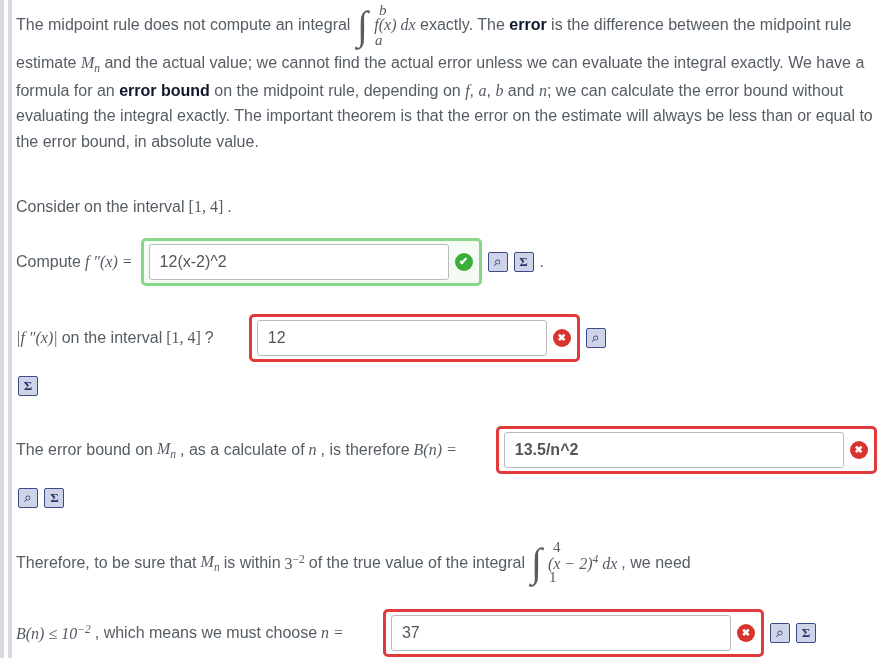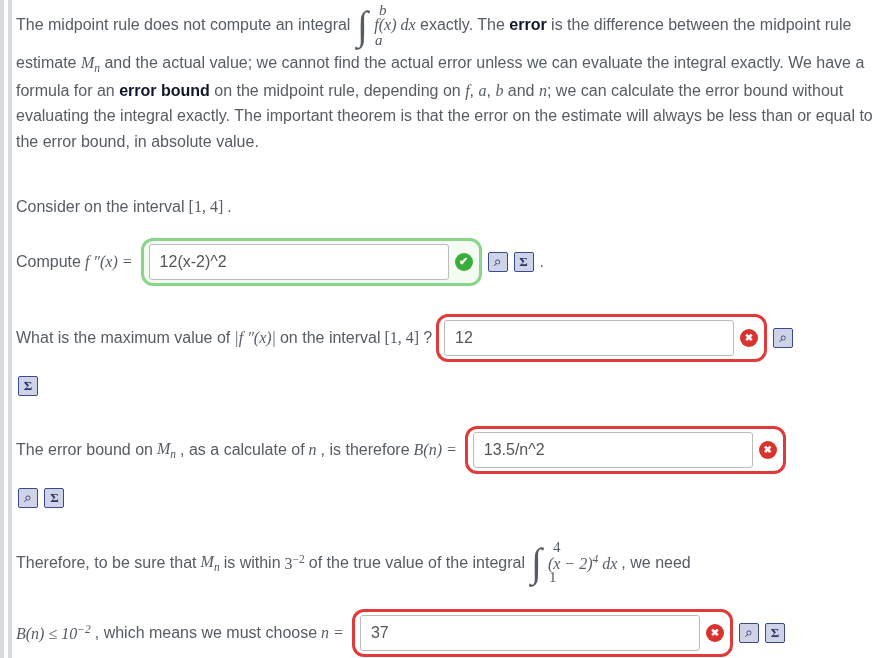--- a/index.html
+++ b/index.html
@@ -30,26 +30,26 @@
     font-size: 16px;
     font-family: Arial, Helvetica, sans-serif;
     color: #555;
     padding: 4px 10px;
     border: 1px solid #bbb;
     border-radius: 3px;
     background:#fff;
   }
   .wrap {
     display:inline-flex; align-items:center; gap:6px;
-    border: 3px solid transparent; border-radius:12px;
+    border: 3px solid transparent; border-radius:5px;
     padding: 3px 6px 3px 5px;
   }
   .wrap.correct { border-color:#89d58a; background:#f3fbf3; }
   .wrap.correct input.field { }
-  .wrap.wrong { border-color:#e03a3a; }
+  .wrap.wrong { border-color:#e03a3a;margin-left:31px; }
   .status-icon {
     width:18px; height:18px; border-radius:50%;
     display:inline-flex; align-items:center; justify-content:center;
     color:#fff; font-size:12px; font-weight:bold; flex:0 0 18px;
   }
   .status-icon.ok { background:#3aae3a; }
   .status-icon.err { background:#d9332e; }
   .status-icon.err::before { content:"✖"; font-size:10px; }
   .status-icon.ok::before { content:"✔"; font-size:11px; }
   .tool-icon {
@@ -104,21 +104,20 @@
     <span class="wrap correct">
       <input class="field" style="width: 300px;" value="12(x-2)^2">
       <span class="status-icon ok"></span>
     </span>
     <span class="tool-icon preview"></span>
     <span class="tool-icon sigma"></span>
     <span style="margin-left:2px;">.</span>
   </div>
 
   <div class="row">
-    <span>What is the maximum value of </span>
     <span class="math">|f ″(x)|</span>
     <span> on the interval </span>
     <span class="math u">[1, 4]</span>
     <span> ? </span>
     <span class="wrap wrong">
       <input class="field" style="width: 290px;" value="12">
       <span class="status-icon err"></span>
     </span>
     <span class="tool-icon preview"></span>
   </div>
@@ -127,21 +126,21 @@
   </div>
 
   <div class="row">
     <span>The error bound on </span>
     <span class="math"><span>M</span><span class="sub">n</span></span>
     <span>, as a calculate of </span>
     <span class="math">n</span>
     <span>, is therefore </span>
     <span class="math" style="margin-right:4px;">B(n) =</span>
     <span class="wrap wrong">
-      <input class="field" style="width: 280px;" value="13.5/n^2">
+      <input class="field" style="width: 340px; font-weight: bold;" value="13.5/n^2">
       <span class="status-icon err"></span>
     </span>
   </div>
   <div class="block-icons">
     <span class="tool-icon preview"></span>
     <span class="tool-icon sigma"></span>
   </div>
 
   <div class="row" style="margin-top:30px;">
     <span>Therefore, to be sure that </span>

